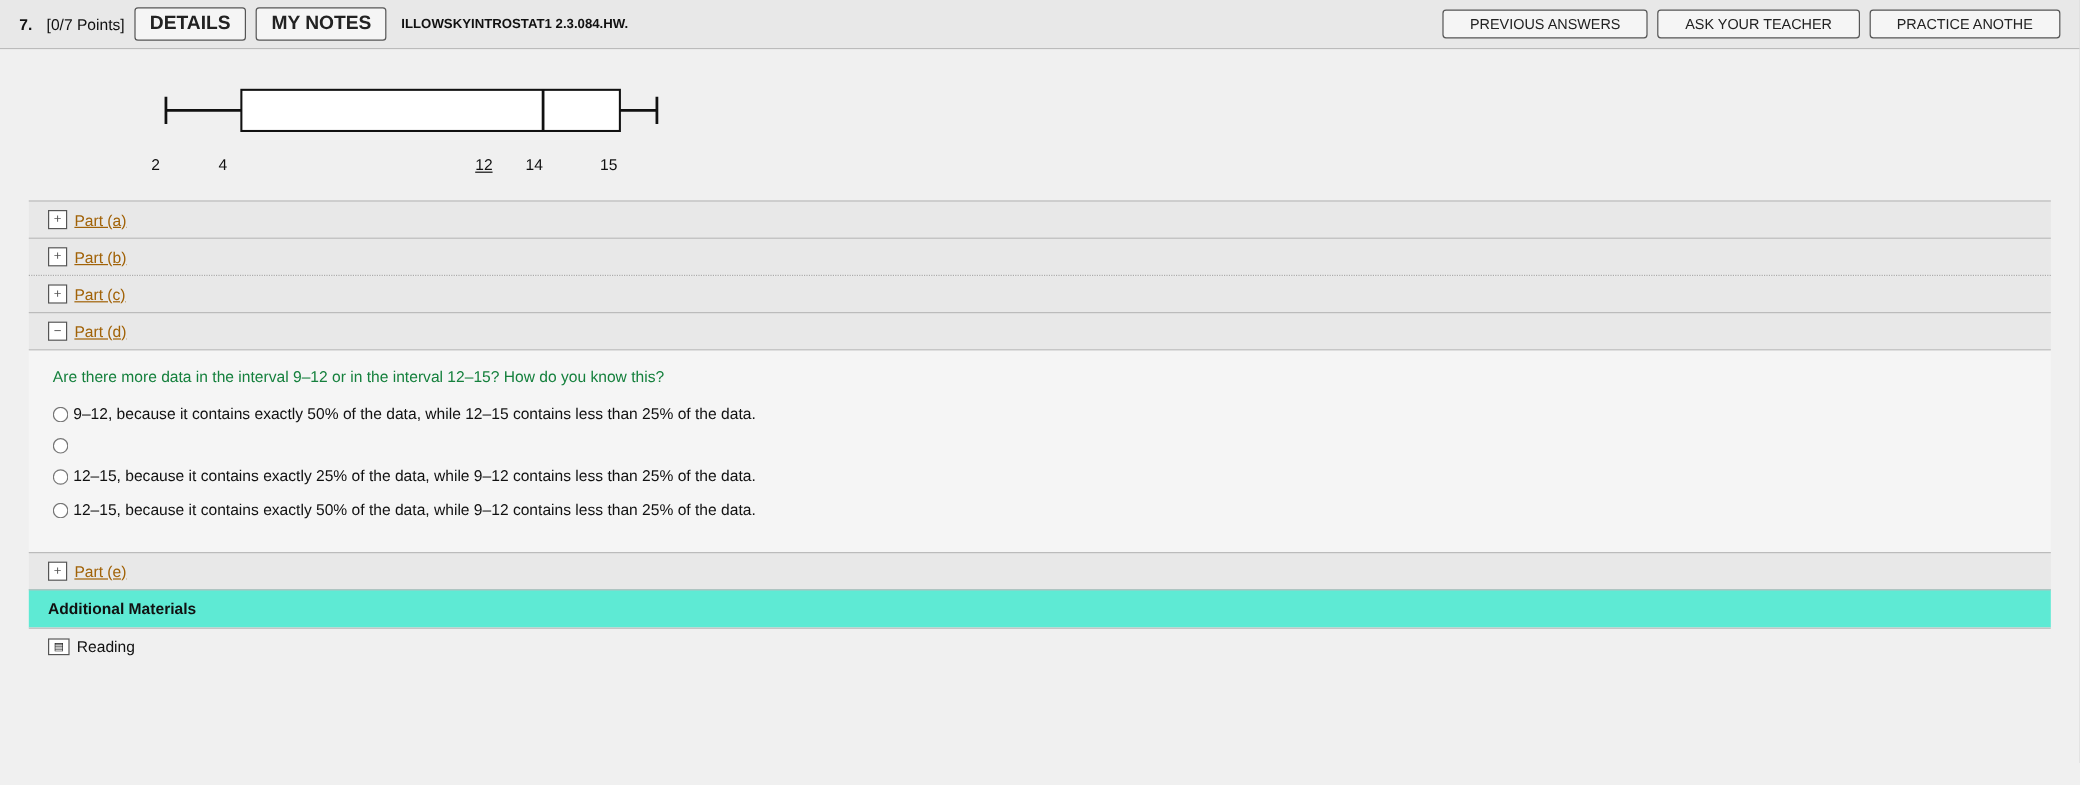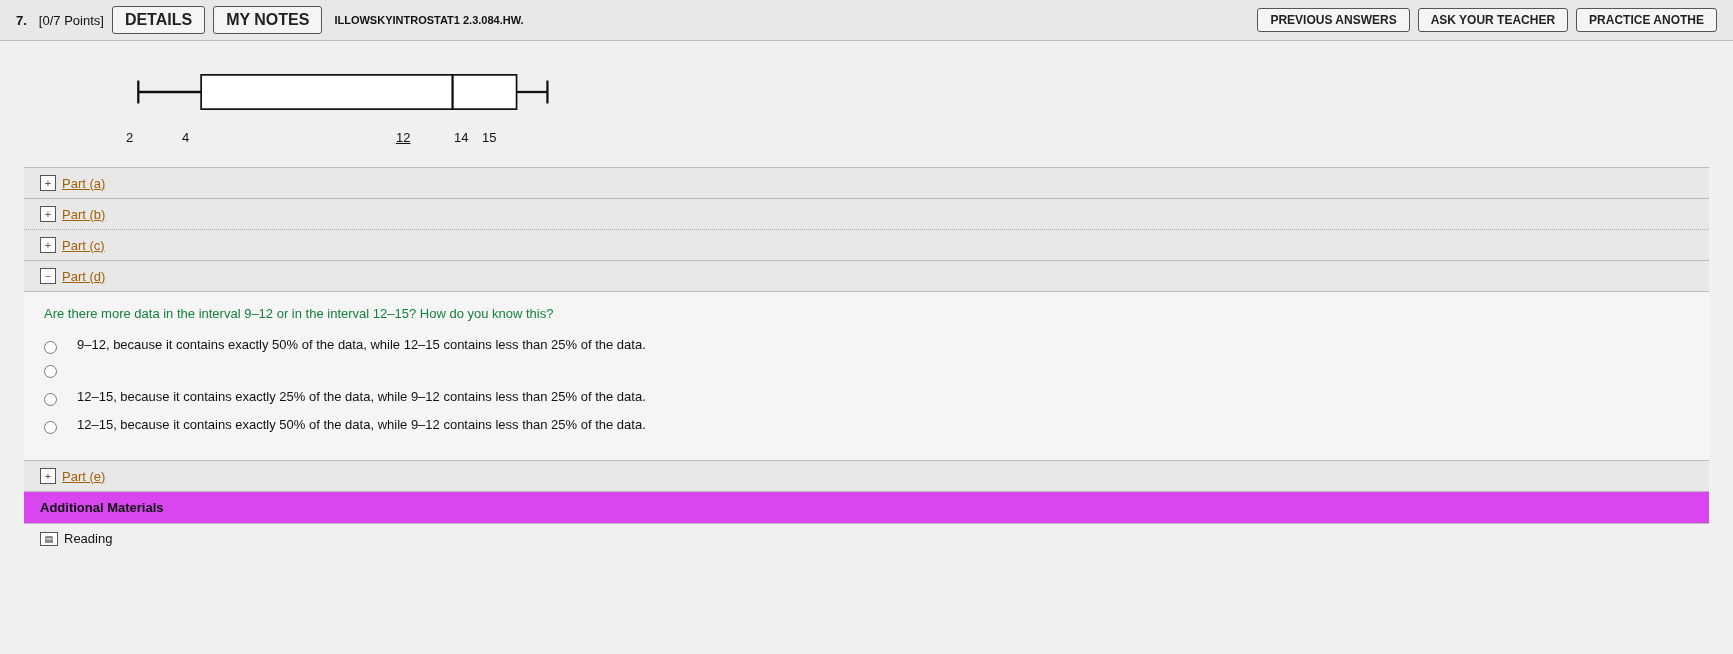--- a/index.html
+++ b/index.html
@@ -38,23 +38,23 @@
     .course-code {
       font-size: 11px;
       font-weight: bold;
       margin-left: 4px;
       white-space: nowrap;
     }
     .spacer { flex: 1; }
     .btn-outline-right {
       border: 1.5px solid #555;
       background: #f5f5f5;
-      padding: 4px 12px;
+      padding: 4px 22px;
       font-size: 12px;
-      font-weight: bold;
+      font-weight: normal;
       cursor: pointer;
       border-radius: 3px;
       white-space: nowrap;
       color: #222;
     }
     .main-content {
       background: #f0f0f0;
       margin: 0;
       padding: 16px 24px 0 24px;
       min-height: 614px;
@@ -120,43 +120,43 @@
       gap: 6px;
     }
     .question-text {
       font-size: 13px;
       margin-bottom: 12px;
       color: #15803d;
       line-height: 1.5;
     }
     .radio-option {
       display: flex;
-      align-items: flex-end;
+      align-items: center;
       margin-bottom: 10px;
-      gap: 20px;
+      gap: 4px;
       font-size: 13px;
       line-height: 1.4;
       cursor: pointer;
     }
     .radio-option input[type="radio"] {
       margin-top: 1px;
       cursor: pointer;
       flex-shrink: 0;
     }
     .part-e-row {
       display: flex;
       align-items: center;
       padding: 7px 16px;
       background: #e8e8e8;
       border-top: 1px solid #bbb;
       cursor: pointer;
       gap: 6px;
     }
     .additional-materials {
-      background: #d946ef;
+      background: #5eead4;
       border-top: 1px solid #bbb;
       padding: 8px 16px;
       font-size: 13px;
       font-weight: bold;
       color: #111;
     }
     .reading-row {
       background: #f0f0f0;
       border-top: 1px solid #bbb;
       padding: 7px 16px;
@@ -209,22 +209,22 @@
       <line x1="361" y1="30" x2="388" y2="30" stroke="#111" stroke-width="2"></line>
 
       <line x1="388" y1="20" x2="388" y2="40" stroke="#111" stroke-width="2"></line>
     </svg>
 
     
     <div style="position:relative; height:20px;">
       <span class="label-item" style="left: 22px;">2</span>
       <span class="label-item" style="left: 78px;">4</span>
       <span class="label-item" style="left: 292px; text-decoration: underline;">12</span>
-      <span class="label-item" style="left: 350px;">14</span>
-      <span class="label-item" style="left: 378px;">15</span>
+      <span class="label-item" style="left: 334px;">14</span>
+      <span class="label-item" style="left: 396px;">15</span>
     </div>
   </div>
 
   <div class="part-row">
     <span class="part-toggle-icon">+</span>
     <span class="part-label">Part (a)</span>
   </div>
 
   <div class="part-row">
     <span class="part-toggle-icon">+</span>

